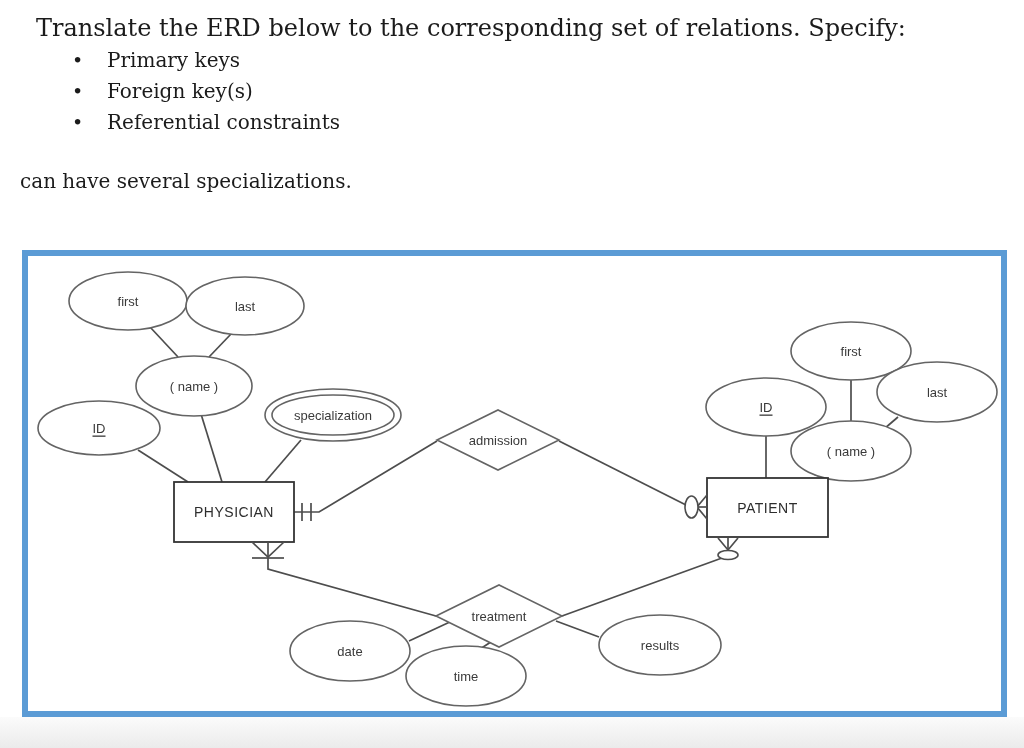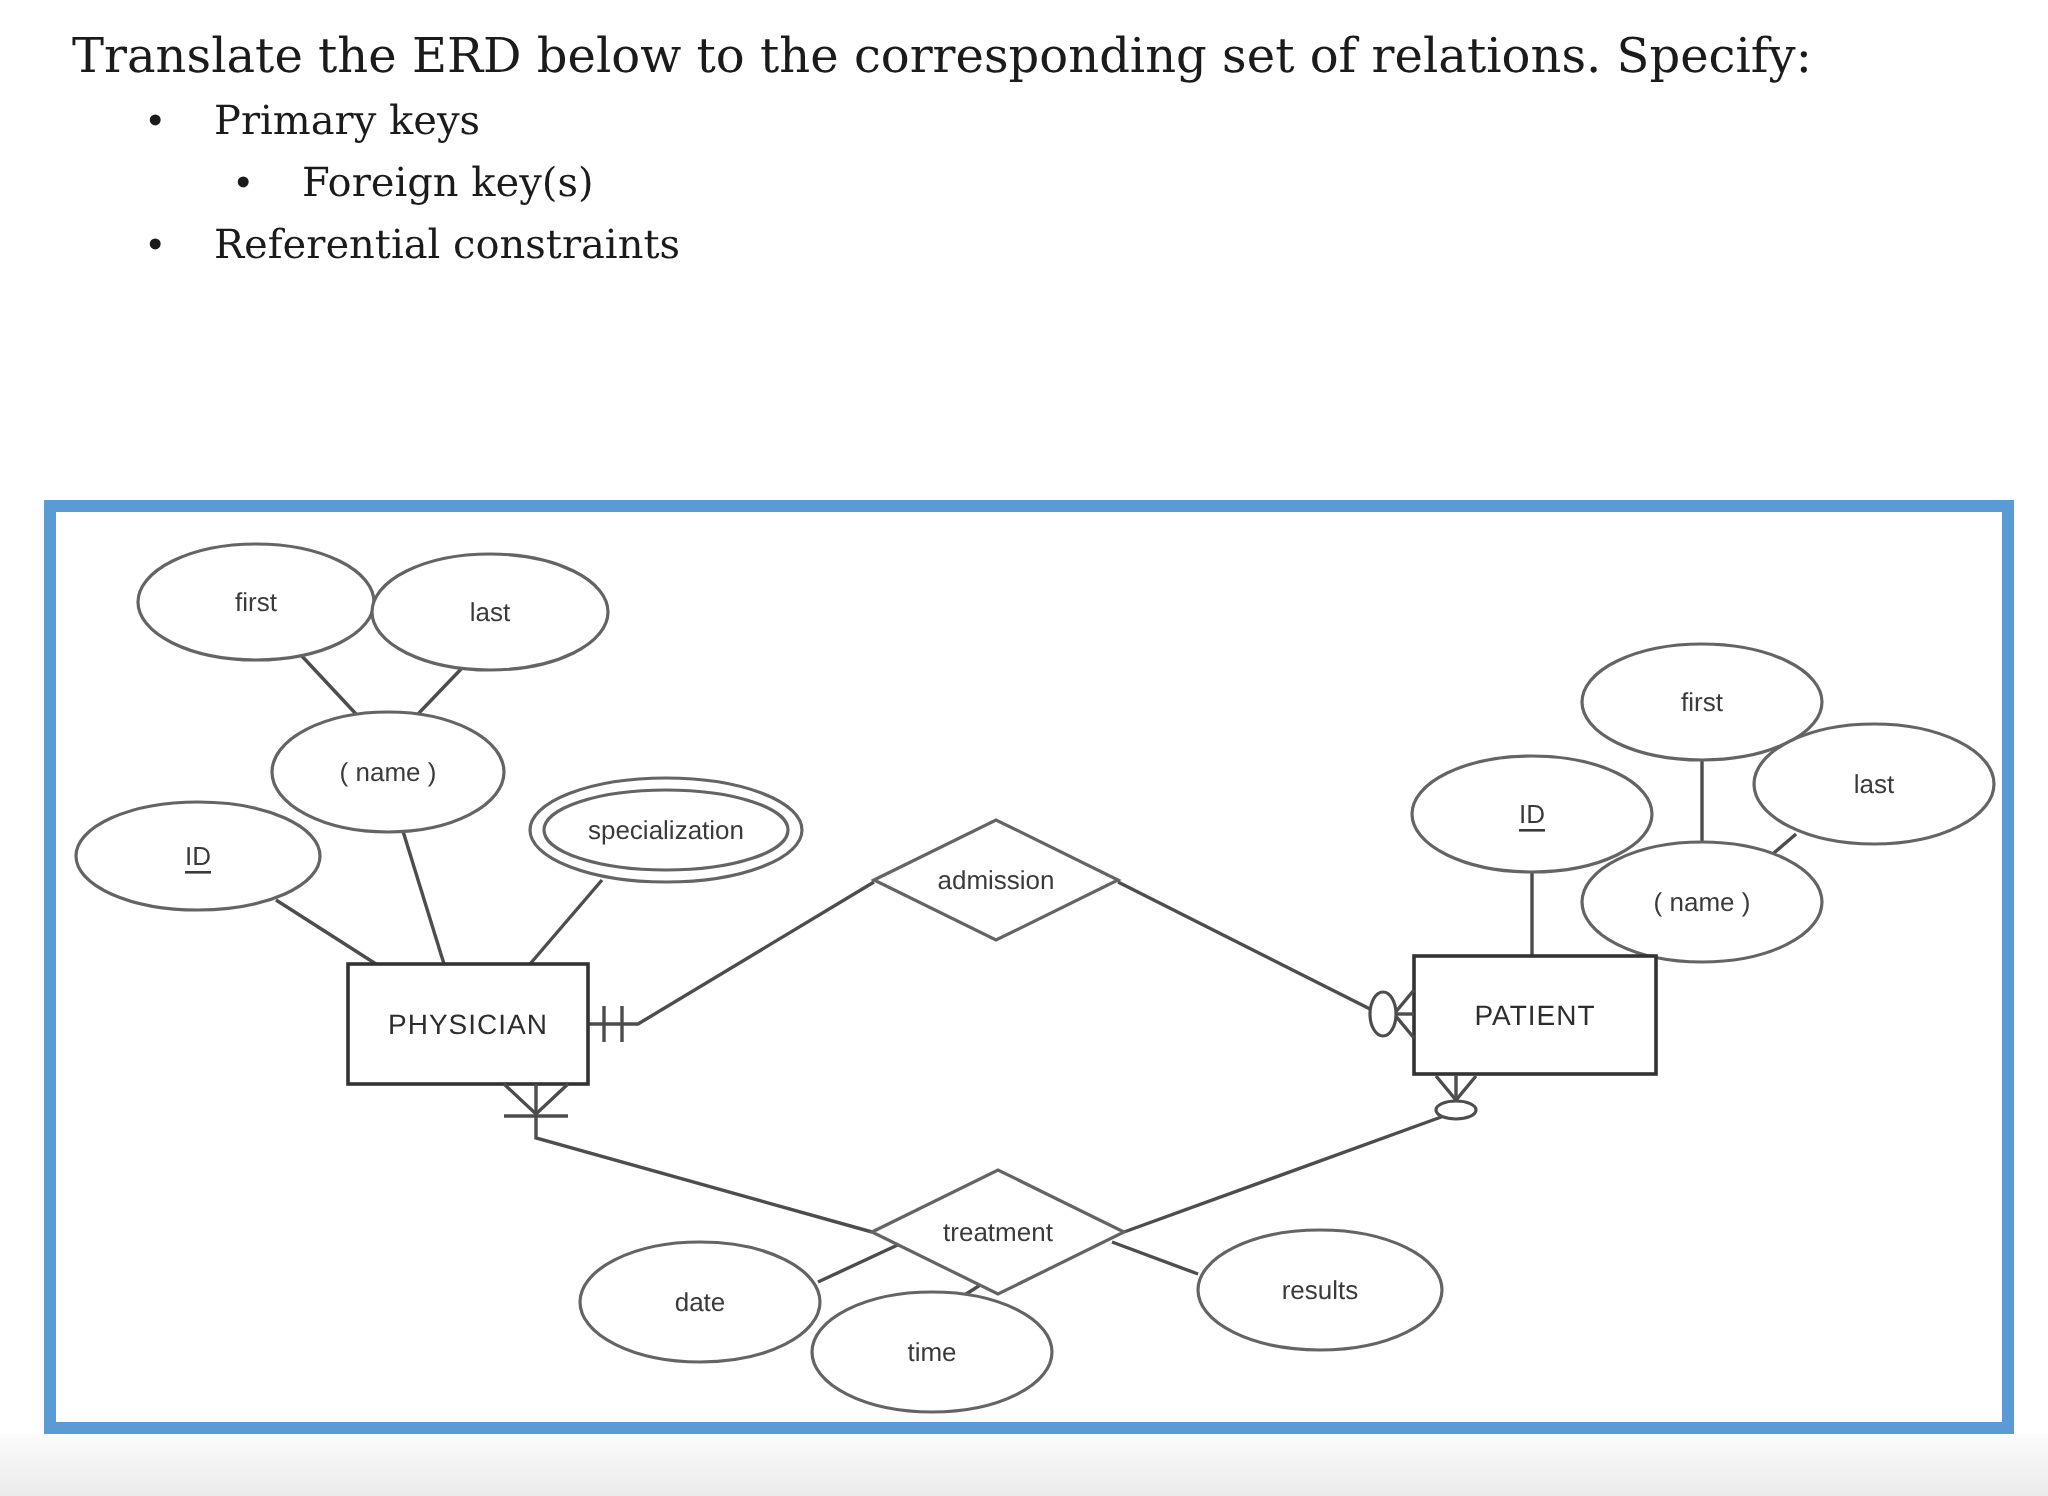--- a/index.html
+++ b/index.html
@@ -4,21 +4,21 @@
 <style>
   html,body{margin:0;padding:0;}
   body{
     width:1024px;height:748px;position:relative;overflow:hidden;
     background:#ffffff;color:#1b1b1b;
     font-family:"DejaVu Serif","Liberation Serif",serif;
   }
   .intro{position:absolute;left:20px;top:13px;font-size:24px;line-height:31px;white-space:nowrap;margin-left:16px;}
   .bullet-row{position:absolute;left:72px;font-size:20px;line-height:31px;white-space:nowrap;}
   .bullet-row .dot{display:inline-block;width:35px;font-size:19px;}
-  .row-1{top:45px;} .row-2{top:76px;margin-left:44px;} .row-3{top:107px;}
+  .row-1{top:45px;} .row-2{top:76px;} .row-3{top:107px;}
   .note{position:absolute;left:20px;top:166px;font-size:20px;line-height:31px;white-space:nowrap;}
   #erd-svg{position:absolute;left:0;top:0;}
   .attr-label{font-family:"Liberation Sans","DejaVu Sans",sans-serif;font-size:13px;fill:#3a3a3a;}
   .entity-label{font-family:"Liberation Sans","DejaVu Sans",sans-serif;font-size:14px;letter-spacing:.5px;fill:#2d2d2d;}
   .u{text-decoration:underline;}
   .bottom-strip{position:absolute;left:0;top:717px;width:1024px;height:31px;
     background:linear-gradient(180deg,#fbfbfb 0%,#ebebeb 100%);}
 </style>
 </head>
 <body>
@@ -29,20 +29,21 @@
   <span class="dot">•</span><span>Primary keys</span>
 </div>
 <div class="bullet-row row-2">
   <span class="dot">•</span><span>Foreign key(s)</span>
 </div>
 <div class="bullet-row row-3">
   <span class="dot">•</span><span>Referential constraints</span>
 </div>
 
 <div class="note">
+  <div>can have several specializations.</div>
 </div>
 
 <svg id="erd-svg" width="1024" height="748" viewBox="0 0 1024 748" xmlns="http://www.w3.org/2000/svg">
     <rect x="25" y="253" width="979" height="461" fill="#ffffff" stroke="#5b9bd5" stroke-width="6"></rect>
     <polyline points="150,327 178,357" fill="none" stroke="#4d4d4d" stroke-width="1.7"></polyline>
     <polyline points="232,333 209,357" fill="none" stroke="#4d4d4d" stroke-width="1.7"></polyline>
     <polyline points="201,414 222,482" fill="none" stroke="#4d4d4d" stroke-width="1.7"></polyline>
     <polyline points="138,450 188,482" fill="none" stroke="#4d4d4d" stroke-width="1.7"></polyline>
     <polyline points="301,440 265,482" fill="none" stroke="#4d4d4d" stroke-width="1.7"></polyline>
     <polyline points="294,512 319,512 437,441" fill="none" stroke="#4d4d4d" stroke-width="1.7"></polyline>

